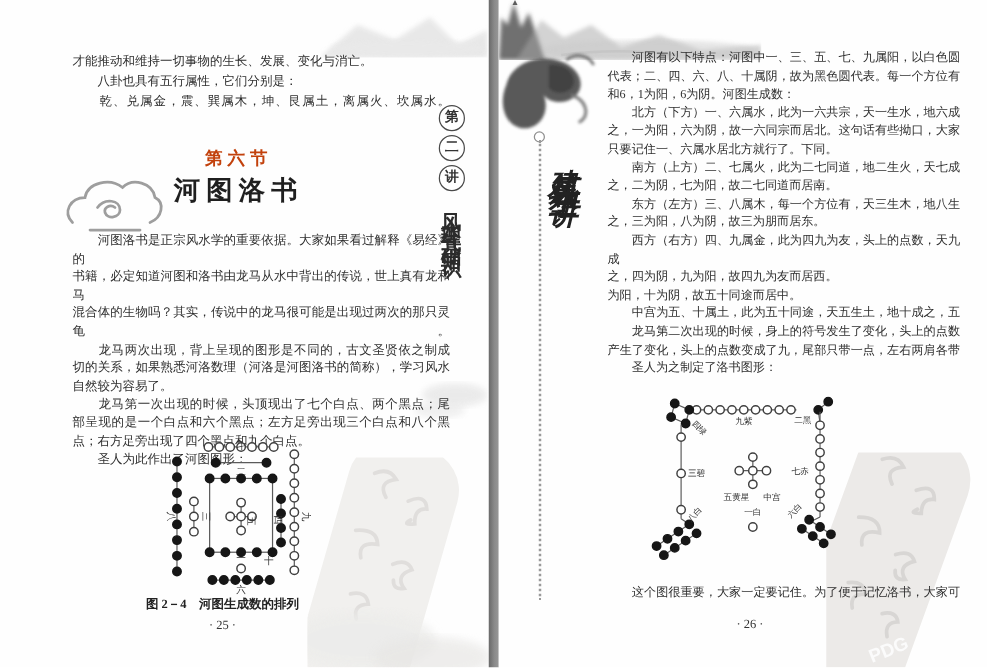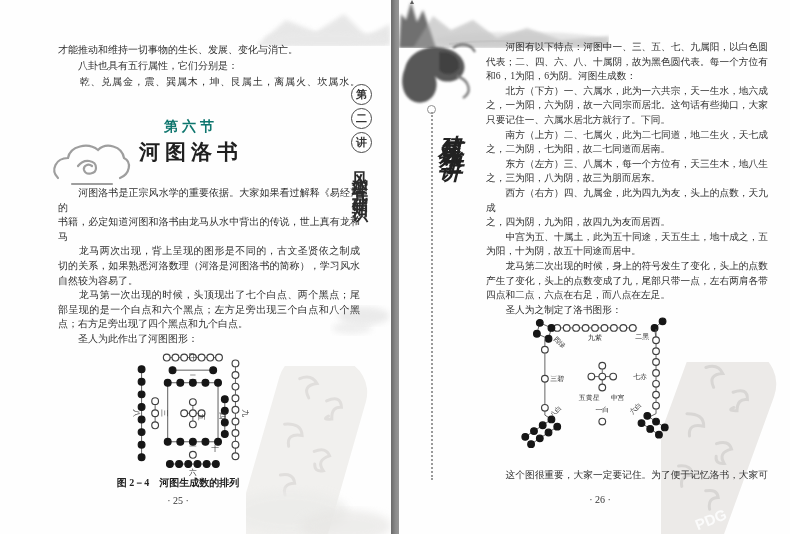--- a/index.html
+++ b/index.html
@@ -17,21 +17,21 @@
   .tlines{position:absolute;}
   .tline{font-size:10px;line-height:14.6px;white-space:nowrap;color:#2e2e2e;}
   #left-top-lines .tline{line-height:16px;}
   #right-body-lines .tline,#right-closing .tline{font-size:9.7px;line-height:14.6px;}
   .tline.full{white-space:normal;text-align:justify;text-align-last:justify;}
   #left-top-lines{left:58px;top:42px;width:302px;}
   #left-body-lines{left:58px;top:186px;width:302px;}
   #right-body-lines{left:87px;top:40px;width:282px;}
   #right-closing{left:87px;top:468px;width:282px;}
   .section-block{position:absolute;left:58px;width:266px;text-align:center;}
-  #section-label{top:118px;font-size:14px;font-weight:bold;letter-spacing:4px;color:#0f766e;}
+  #section-label{top:118px;font-size:14px;font-weight:bold;letter-spacing:4px;color:#c2410c;}
   #section-title{top:138px;font-size:21px;font-weight:bold;letter-spacing:5px;color:#1f1f1f;}
   .figure{position:absolute;}
   #hetu-figure{left:129px;top:345px;}
   #luoshu-figure{left:119px;top:317px;}
   .fig-caption{position:absolute;text-align:center;font-size:10px;font-weight:bold;color:#222;}
   #hetu-caption{left:58px;top:476px;width:240px;}
   #luoshu-caption{left:60px;top:451px;width:290px;}
   .page-number{position:absolute;text-align:center;font-size:10px;color:#333;}
   #page-num-left{left:58px;top:495px;width:240px;}
   #page-num-right{left:60px;top:494px;width:282px;}
@@ -107,20 +107,21 @@
       <path d="M30,32 c6,-8 18,-6 18,2 c0,6 -10,8 -12,2 c-1,-4 4,-7 8,-4"></path>
       <path d="M24,50 h40"></path>
     </g>
   </svg>
   <div class="section-block" id="section-label">第六节</div>
   <div class="section-block" id="section-title">河图洛书</div>
 
   <div class="tlines" id="left-body-lines">
       <div class="tline full">　　河图洛书是正宗风水学的重要依据。大家如果看过解释《易经》的</div>
       <div class="tline full">书籍，必定知道河图和洛书由龙马从水中背出的传说，世上真有龙和马</div>
+      <div class="tline full">混合体的生物吗？其实，传说中的龙马很可能是出现过两次的那只灵龟。</div>
       <div class="tline full">　　龙马两次出现，背上呈现的图形是不同的，古文圣贤依之制成</div>
       <div class="tline full">切的关系，如果熟悉河洛数理（河洛是河图洛书的简称），学习风水</div>
       <div class="tline">自然较为容易了。</div>
       <div class="tline full">　　龙马第一次出现的时候，头顶现出了七个白点、两个黑点；尾</div>
       <div class="tline full">部呈现的是一个白点和六个黑点；左方足旁出现三个白点和八个黑</div>
       <div class="tline">点；右方足旁出现了四个黑点和九个白点。</div>
       <div class="tline">　　圣人为此作出了河图图形：</div>
     </div>
 
   <div class="figure" id="hetu-figure">
@@ -290,25 +291,24 @@
       <div class="tline">和6，1为阳，6为阴。河图生成数：</div>
       <div class="tline full">　　北方（下方）一、六属水，此为一六共宗，天一生水，地六成</div>
       <div class="tline full">之，一为阳，六为阴，故一六同宗而居北。这句话有些拗口，大家</div>
       <div class="tline">只要记住一、六属水居北方就行了。下同。</div>
       <div class="tline full">　　南方（上方）二、七属火，此为二七同道，地二生火，天七成</div>
       <div class="tline">之，二为阴，七为阳，故二七同道而居南。</div>
       <div class="tline full">　　东方（左方）三、八属木，每一个方位有，天三生木，地八生</div>
       <div class="tline">之，三为阳，八为阴，故三为朋而居东。</div>
       <div class="tline full">　　西方（右方）四、九属金，此为四九为友，头上的点数，天九成</div>
       <div class="tline">之，四为阴，九为阳，故四九为友而居西。</div>
+      <div class="tline">为阳，十为阴，故五十同途而居中。</div>
       <div class="tline full">　　中宫为五、十属土，此为五十同途，天五生土，地十成之，五</div>
-      <div class="tline">为阳，十为阴，故五十同途而居中。</div>
       <div class="tline full">　　龙马第二次出现的时候，身上的符号发生了变化，头上的点数</div>
       <div class="tline full">产生了变化，头上的点数变成了九，尾部只带一点，左右两肩各带</div>
-      <div class="tline">四点和二点，六点在右足，而八点在左足。</div>
       <div class="tline">　　圣人为之制定了洛书图形：</div>
     </div>
 
   <div class="figure" id="luoshu-figure">
       <svg viewBox="-2 -6 234 184" width="170">
         <g>
           <line x1="46" y1="9" x2="162" y2="9" stroke="#5a5a5a" stroke-width="1.3"></line>
           <circle cx="52" cy="9" r="4.6" fill="#ffffff" stroke="#404040" stroke-width="1.6"></circle>
           <circle cx="65" cy="9" r="4.6" fill="#ffffff" stroke="#404040" stroke-width="1.6"></circle>
           <circle cx="78" cy="9" r="4.6" fill="#ffffff" stroke="#404040" stroke-width="1.6"></circle>

